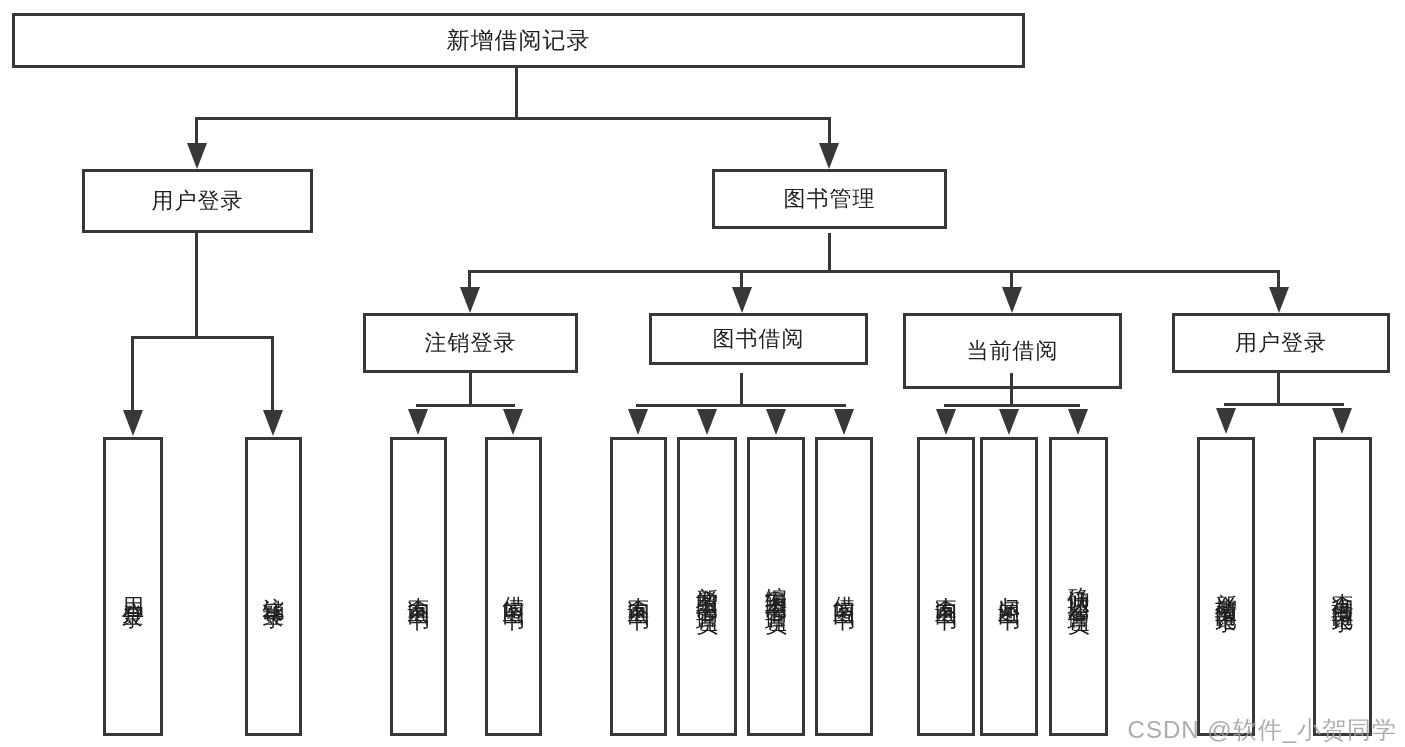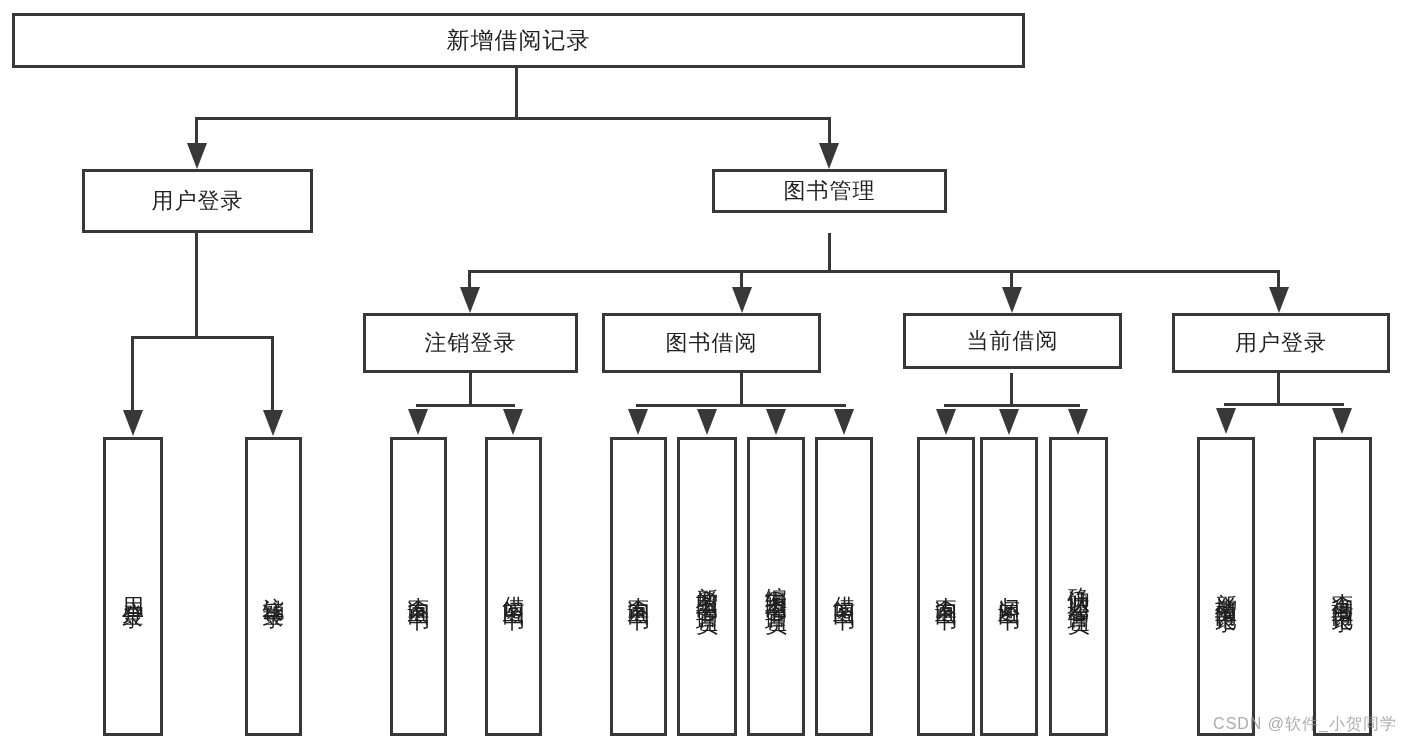--- a/index.html
+++ b/index.html
@@ -21,62 +21,62 @@
   }
   .hline,.vline{position:absolute;background:#383838;}
   .hline{height:3px;}
   .vline{width:3px;}
   .arrow{
     position:absolute;width:0;height:0;
     border-left:10px solid transparent;border-right:10px solid transparent;
     border-top:26px solid #383838;
   }
   .watermark{
-    position:absolute;color:rgba(158,158,158,0.85);font-size:16px;letter-spacing:1px;
+    position:absolute;color:rgba(158,158,158,0.85);font-size:24px;letter-spacing:1px;
     white-space:nowrap;
   }
 </style>
 </head>
 <body>
 
 <div class="canvas">
 
   <div class="box hbox root-box" style="left:12px;top:13px;width:1013px;height:55px;">新增借阅记录</div>
 
   <div class="vline" style="left:515px;top:68px;height:51px;"></div>
   <div class="hline" style="left:195px;top:117px;width:636px;"></div>
   <div class="vline" style="left:195px;top:117px;height:32px;"></div>
   <div class="arrow" style="left:187px;top:143px;"></div>
   <div class="vline" style="left:828px;top:117px;height:32px;"></div>
   <div class="arrow" style="left:819px;top:143px;"></div>
 
   <div class="box hbox" style="left:82px;top:169px;width:231px;height:64px;">用户登录</div>
-  <div class="box hbox" style="left:712px;top:169px;width:235px;height:44px;">图书管理</div>
+  <div class="box hbox" style="left:712px;top:169px;width:235px;height:60px;">图书管理</div>
 
   <div class="vline" style="left:195px;top:233px;height:105px;"></div>
   <div class="hline" style="left:131px;top:336px;width:143px;"></div>
   <div class="vline" style="left:131px;top:336px;height:78px;"></div>
   <div class="arrow" style="left:123px;top:410px;"></div>
   <div class="vline" style="left:271px;top:336px;height:78px;"></div>
   <div class="arrow" style="left:263px;top:410px;"></div>
 
   <div class="vline" style="left:828px;top:233px;height:40px;"></div>
   <div class="hline" style="left:468px;top:270px;width:812px;"></div>
   <div class="vline" style="left:468px;top:270px;height:20px;"></div>
   <div class="arrow" style="left:460px;top:287px;"></div>
   <div class="vline" style="left:740px;top:270px;height:20px;"></div>
   <div class="arrow" style="left:732px;top:287px;"></div>
   <div class="vline" style="left:1010px;top:270px;height:20px;"></div>
   <div class="arrow" style="left:1002px;top:287px;"></div>
   <div class="vline" style="left:1277px;top:270px;height:20px;"></div>
   <div class="arrow" style="left:1269px;top:287px;"></div>
 
   <div class="box hbox" style="left:363px;top:313px;width:215px;height:60px;">注销登录</div>
-  <div class="box hbox" style="left:602px;top:313px;width:219px;height:60px;">图书借阅</div>
-  <div class="box hbox" style="left:903px;top:313px;width:219px;height:56px;">当前借阅</div>
+  <div class="box hbox" style="left:649px;top:313px;width:219px;height:52px;">图书借阅</div>
+  <div class="box hbox" style="left:903px;top:313px;width:219px;height:76px;">当前借阅</div>
   <div class="box hbox" style="left:1172px;top:313px;width:218px;height:60px;">用户登录</div>
 
   <div class="vline" style="left:469px;top:373px;height:34px;"></div>
   <div class="hline" style="left:416px;top:404px;width:99px;"></div>
   <div class="arrow" style="left:408px;top:409px;"></div>
   <div class="arrow" style="left:503px;top:409px;"></div>
 
   <div class="vline" style="left:740px;top:373px;height:34px;"></div>
   <div class="hline" style="left:636px;top:404px;width:210px;"></div>
   <div class="arrow" style="left:628px;top:409px;"></div>

